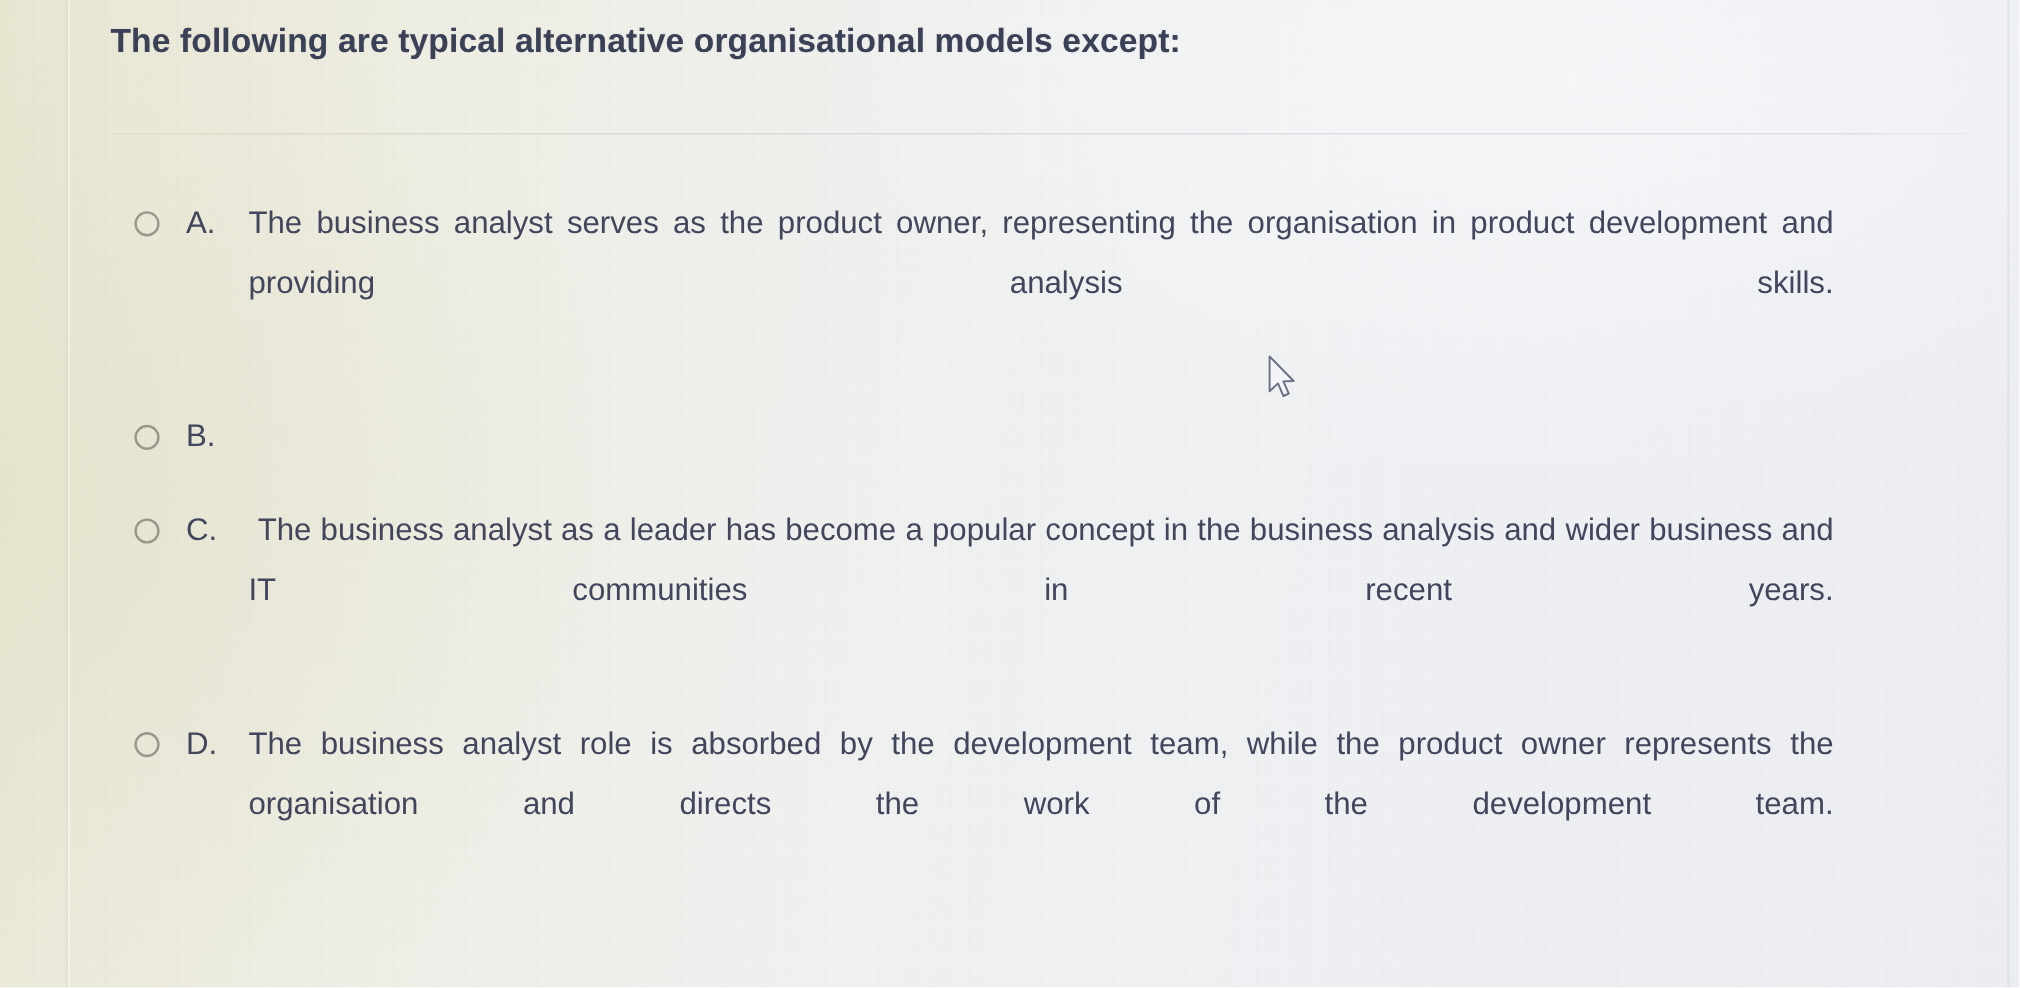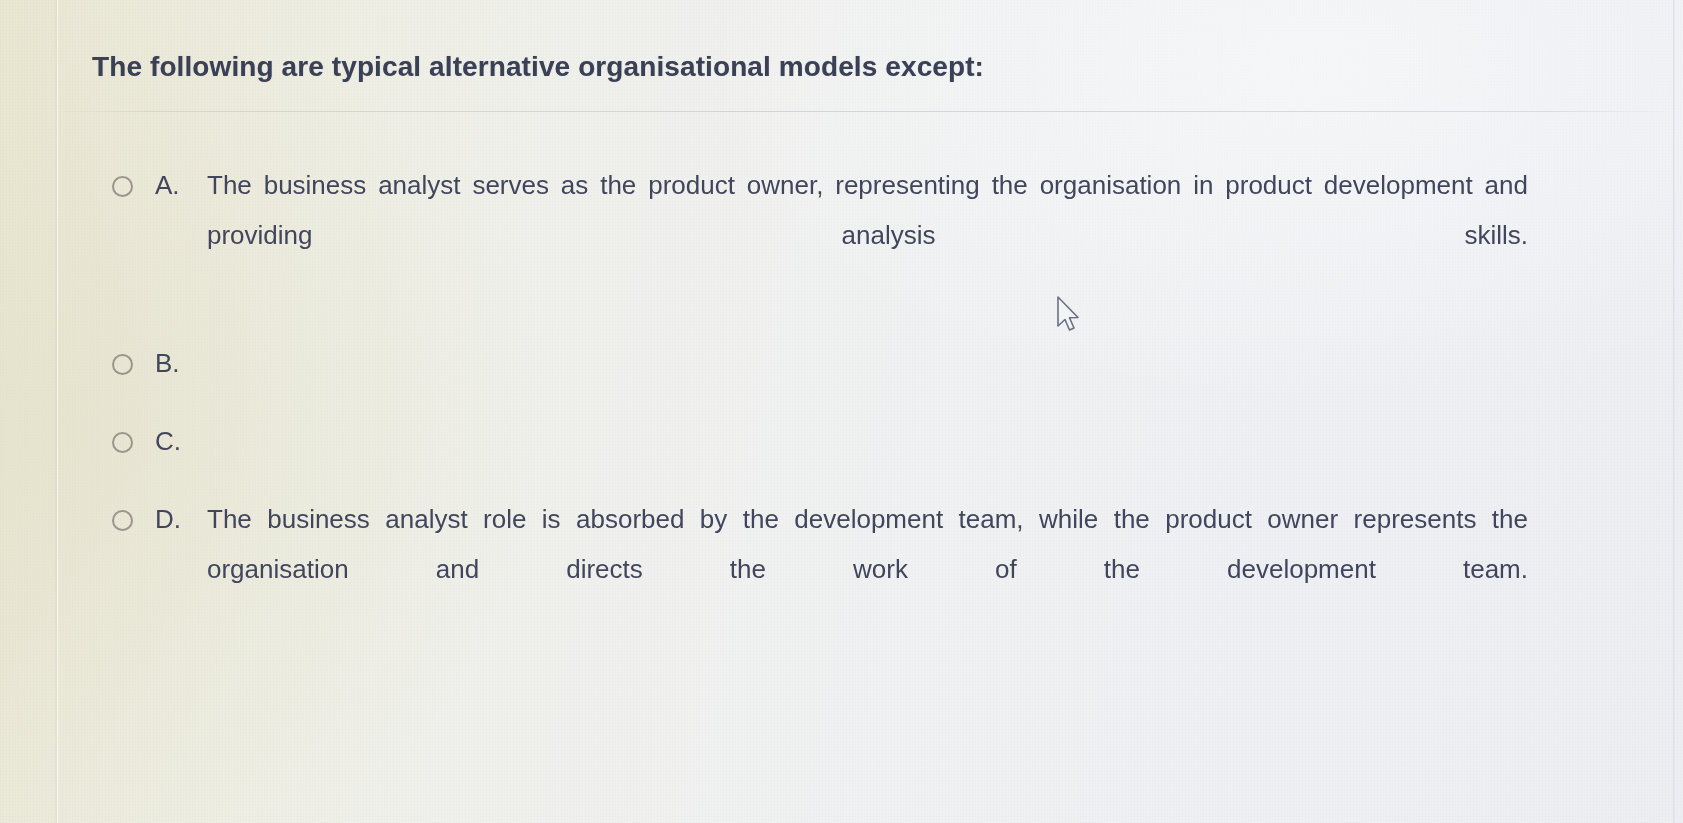--- a/index.html
+++ b/index.html
@@ -73,21 +73,21 @@
   }
 
   .content {
     position: absolute;
     inset: 0;
   }
 
   .question-title {
     position: absolute;
     left: 92px;
-    top: 51px;
+    top: 18px;
     width: 1460px;
     font-size: 28px;
     font-weight: bold;
     color: #3a4055;
     letter-spacing: 0.1px;
     text-shadow: 0 0 1px rgba(90,95,115,0.25);
   }
 
   .title-divider {
     position: absolute;
@@ -191,20 +191,21 @@
       </div>
 
       <div class="option">
         <span class="radio"></span>
         <span class="opt-letter">B.</span>
       </div>
 
       <div class="option">
         <span class="radio"></span>
         <span class="opt-letter">C.</span>
+        <span class="opt-text"> The business analyst as a leader has become a popular concept in the business analysis and wider business and IT communities in recent years.</span>
       </div>
 
       <div class="option">
         <span class="radio"></span>
         <span class="opt-letter">D.</span>
         <span class="opt-text">The business analyst role is absorbed by the development team, while the product owner represents the organisation and directs the work of the development team.</span>
       </div>
 
     </div>
   </div>

